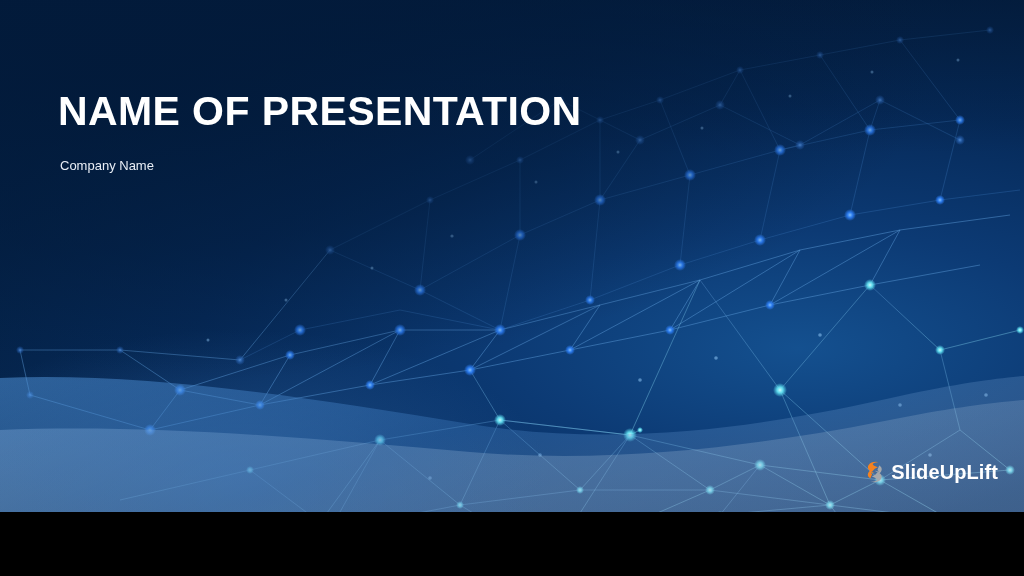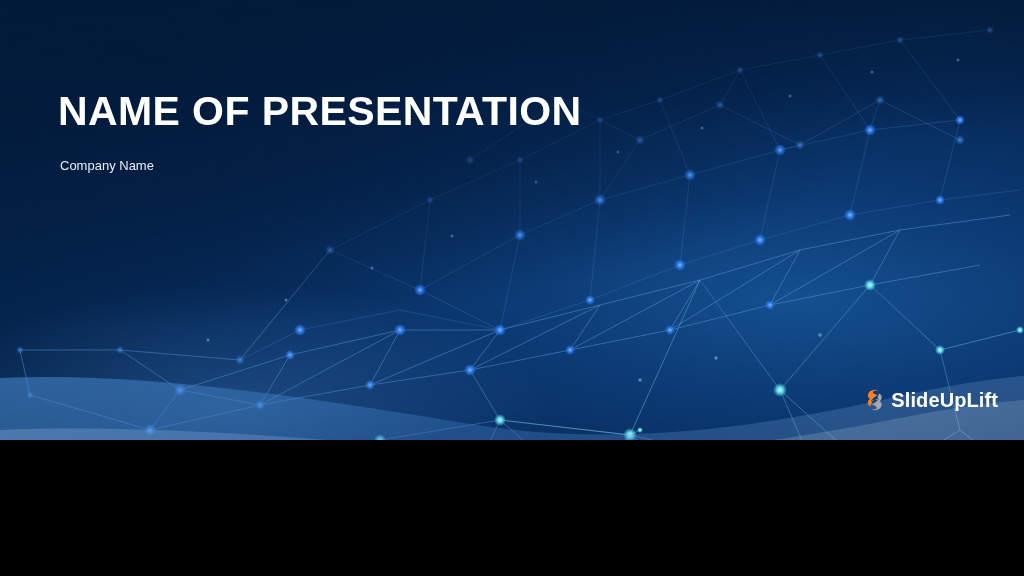--- a/index.html
+++ b/index.html
@@ -3,21 +3,21 @@
 <meta charset="utf-8">
 <style>
   html, body {
     margin: 0;
     padding: 0;
     background: #000;
   }
   #slide {
     position: relative;
     width: 1024px;
-    height: 440px;
+    height: 512px;
     overflow: hidden;
     background: #ec4899;
     font-family: "Liberation Sans", sans-serif;
   }
 
   
   .bg-base {
     position: absolute;
     inset: 0;
     background:

